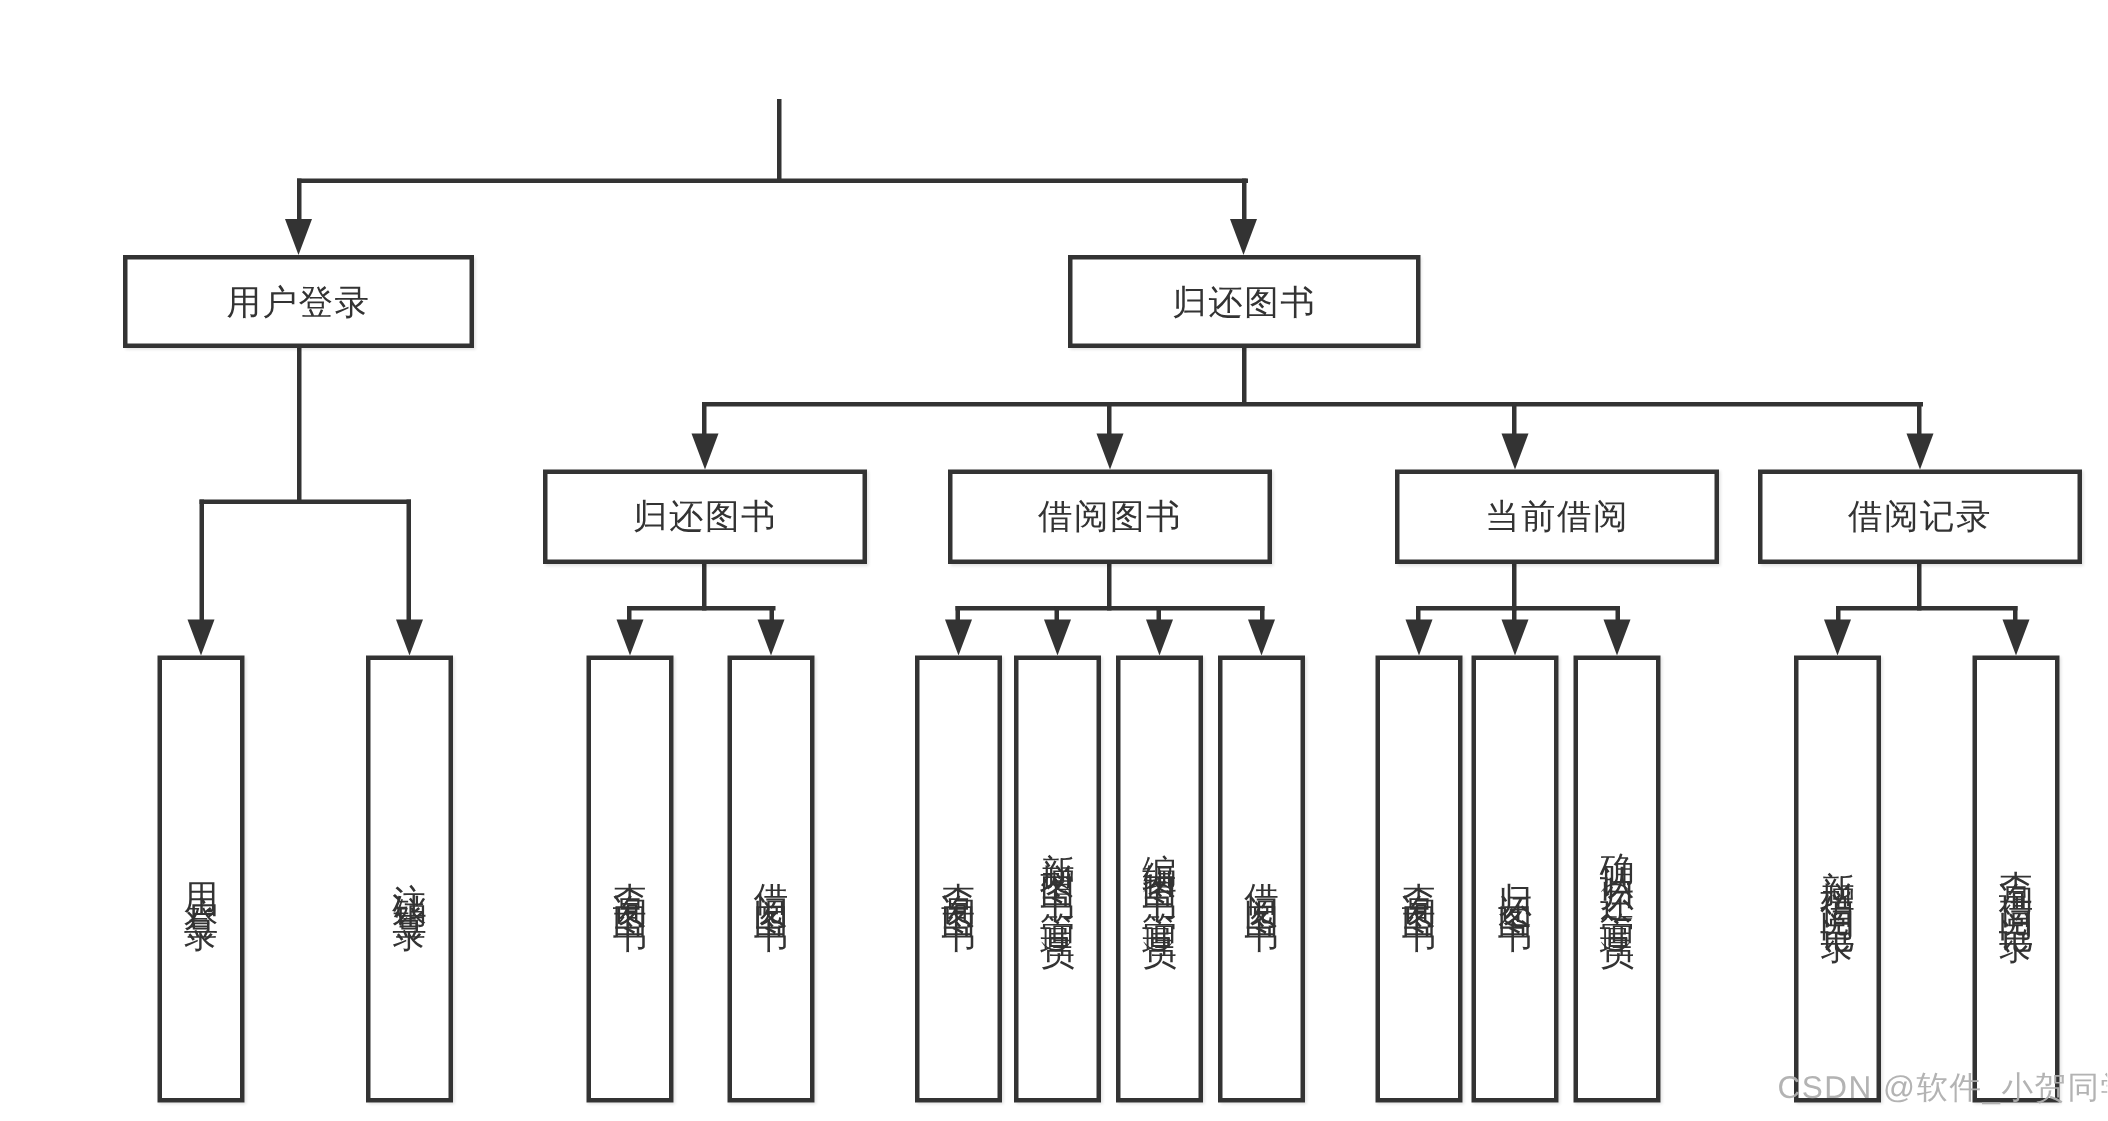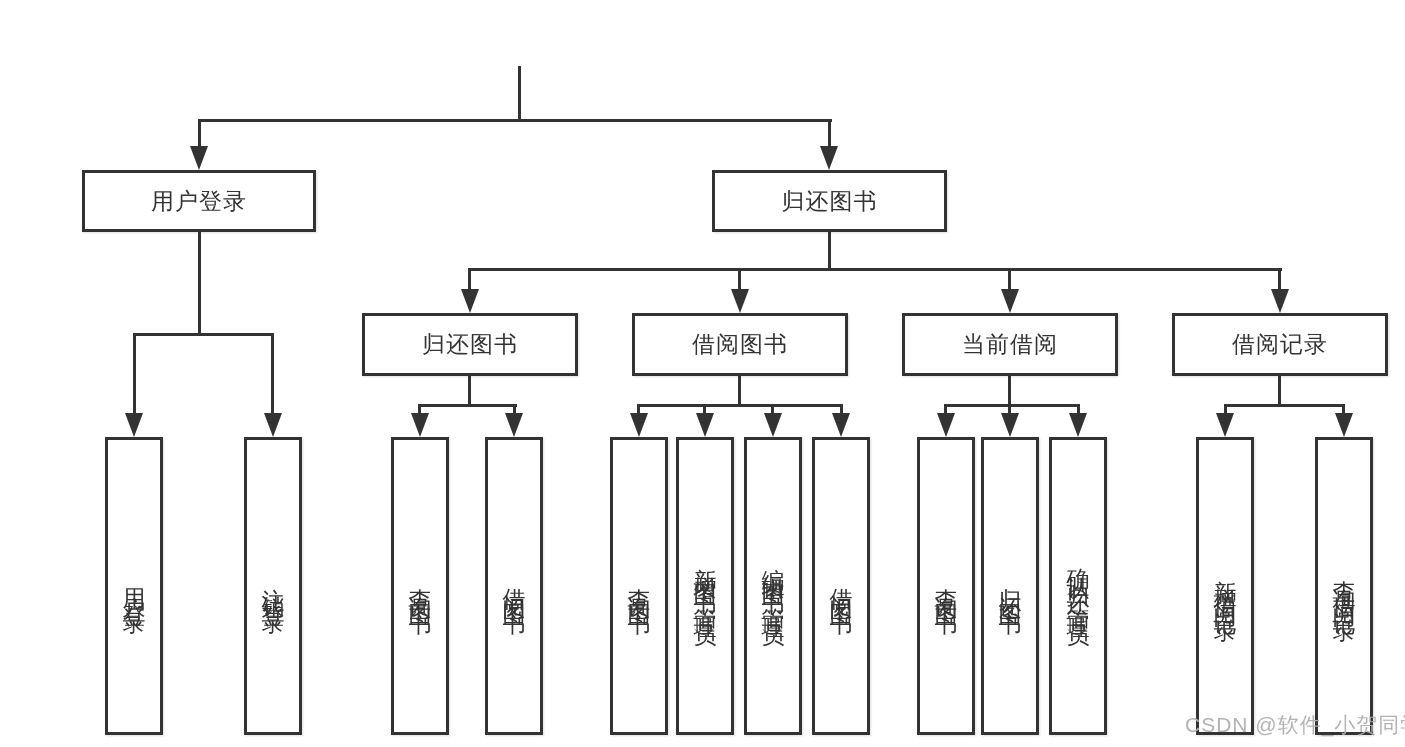--- a/index.html
+++ b/index.html
@@ -100,21 +100,21 @@
   <div class="arrow" style="left:461px;top:289px"></div>
   <div class="line" style="left:738px;top:268px;width:3px;height:24px"></div>
   <div class="arrow" style="left:731px;top:289px"></div>
   <div class="line" style="left:1008px;top:268px;width:3px;height:24px"></div>
   <div class="arrow" style="left:1001px;top:289px"></div>
   <div class="line" style="left:1278px;top:268px;width:3px;height:24px"></div>
   <div class="arrow" style="left:1271px;top:289px"></div>
 
   <div class="box l3" style="left:362px">归还图书</div>
   <div class="box l3" style="left:632px">借阅图书</div>
-  <div class="box l3" style="left:902px">当前借阅</div>
+  <div class="box l3" style="left:930px">当前借阅</div>
   <div class="box l3" style="left:1172px">借阅记录</div>
 
   <div class="line" style="left:468px;top:376px;width:3px;height:31px"></div>
   <div class="line" style="left:418px;top:404px;width:99px;height:3px"></div>
   <div class="line" style="left:418px;top:404px;width:3px;height:14px"></div>
   <div class="arrow" style="left:411px;top:413px"></div>
   <div class="line" style="left:513px;top:404px;width:3px;height:14px"></div>
   <div class="arrow" style="left:505px;top:413px"></div>
 
   <div class="line" style="left:738px;top:376px;width:3px;height:31px"></div>

